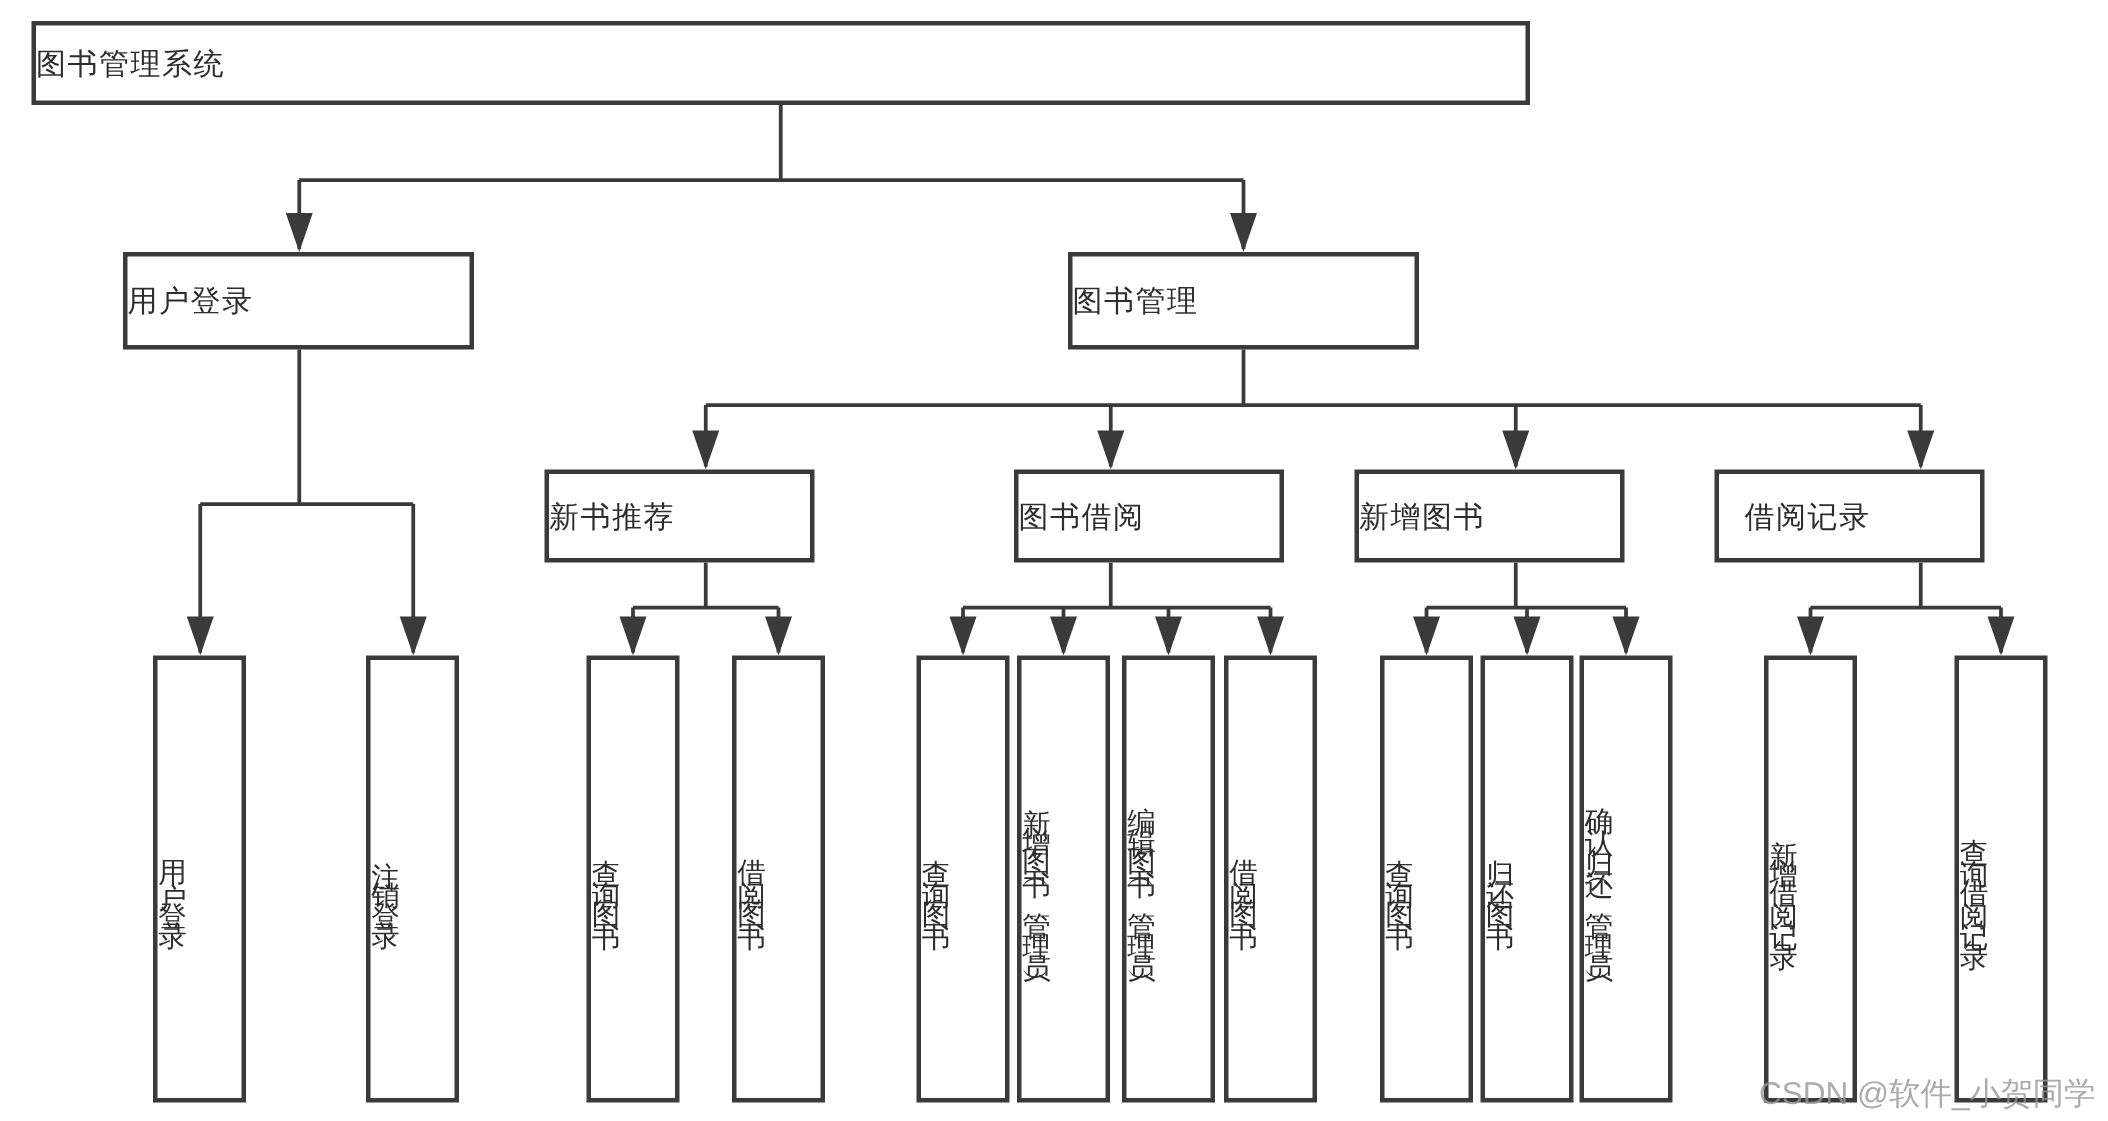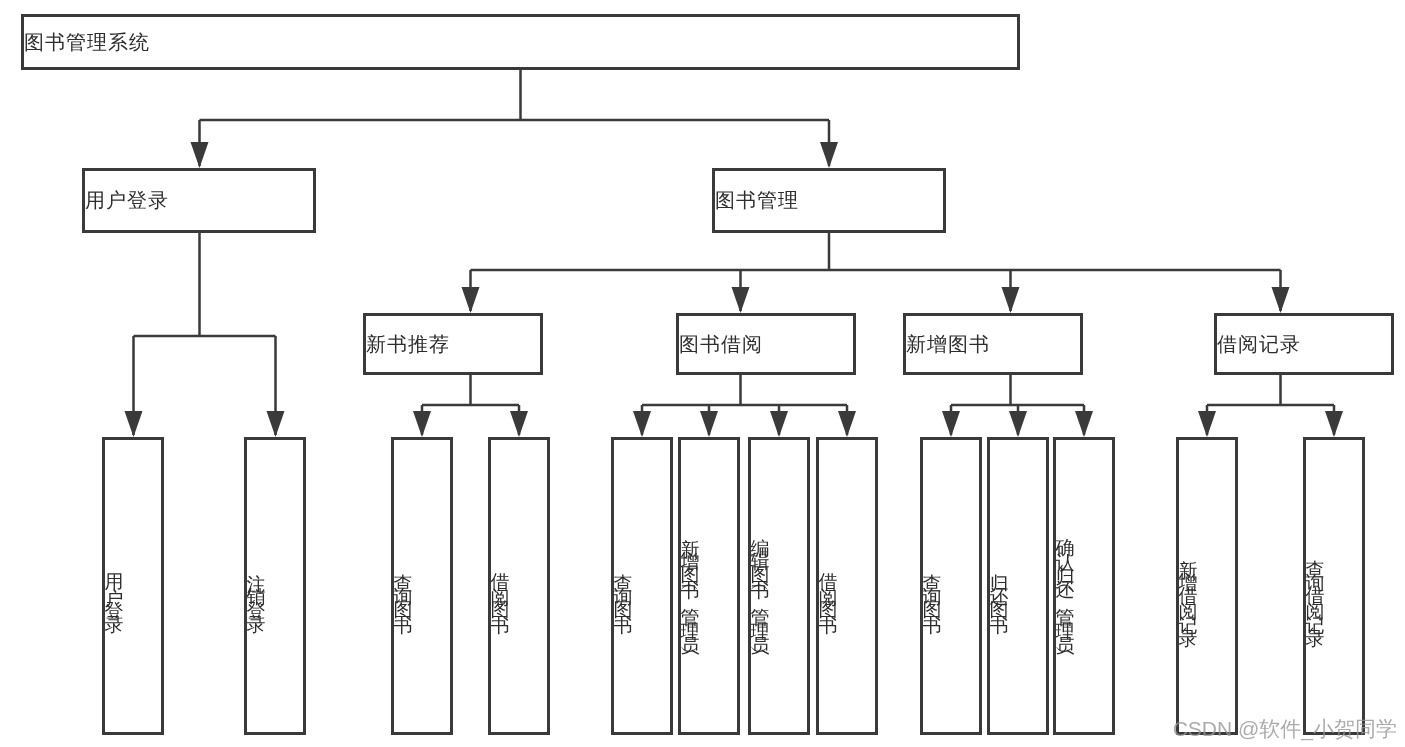--- a/index.html
+++ b/index.html
@@ -32,21 +32,21 @@
   
   .n-root   { left:21px;  top:14px;  width:999px; height:56px; }
   
   .n-login  { left:82px;  top:168px; width:234px; height:65px; }
   .n-mgmt   { left:712px; top:168px; width:234px; height:65px; }
   
   .lvl3     { top:313px; width:180px; height:62px; }
   .n-newbook{ left:363px; }
   .n-borrow { left:633px;margin-left:43px; }
   .n-current{ left:903px; }
-  .n-records{ left:1214px; }
+  .n-records{ left:1143px;padding-left:17px; }
   
   .leaf { top:437px; width:62px; height:298px; }
   .lf1  { left:102px; }
   .lf2  { left:244px; }
   .lf3  { left:391px; }
   .lf4  { left:488px; }
   .lf5  { left:611px; }
   .lf6  { left:678px; }
   .lf7  { left:748px; }
   .lf8  { left:816px; }

